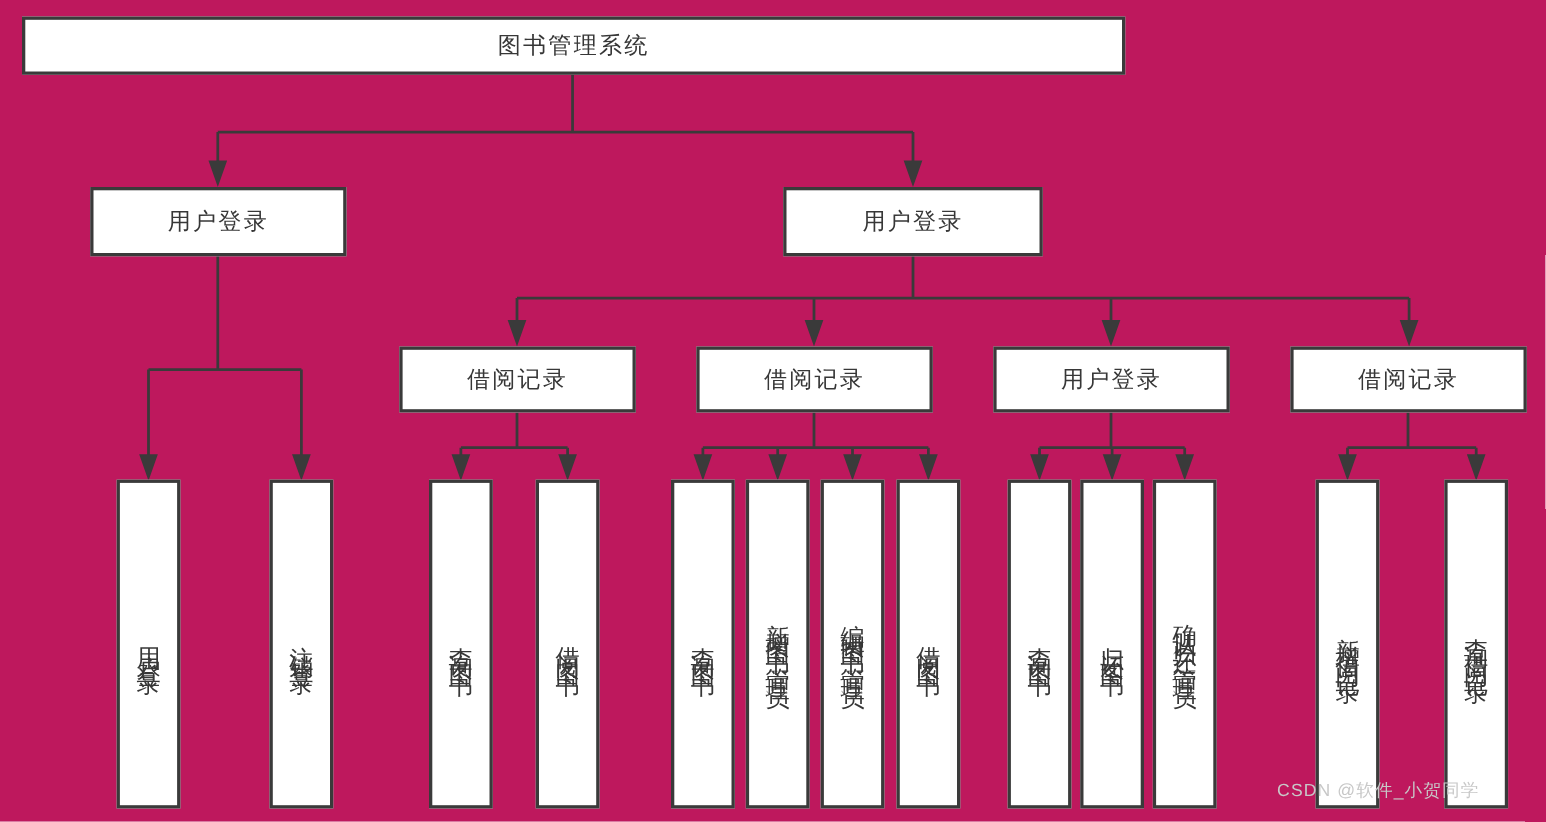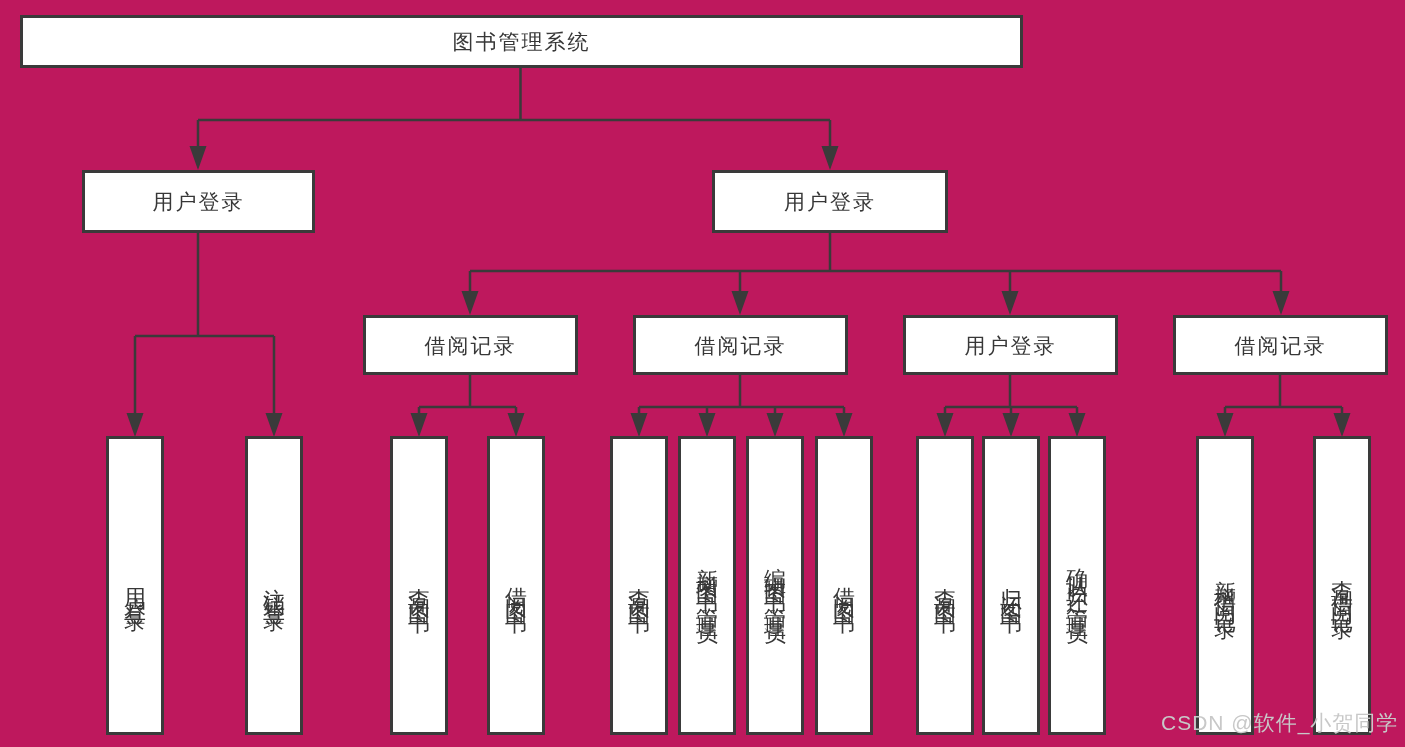--- a/index.html
+++ b/index.html
@@ -50,21 +50,21 @@
     writing-mode: vertical-rl;
     text-orientation: mixed;
     font-size: 22px;
     letter-spacing: 8px;
   }
   .watermark {
     position: absolute;
     left: 1161px;
     top: 709px;
     z-index: 3;
-    font-size: 21px;
+    font-size: 16px;
     color: #c8c8c8;
     letter-spacing: 1px;
     white-space: nowrap;
   }
 </style>
 </head>
 <body>
 
 <div class="stage">
 

